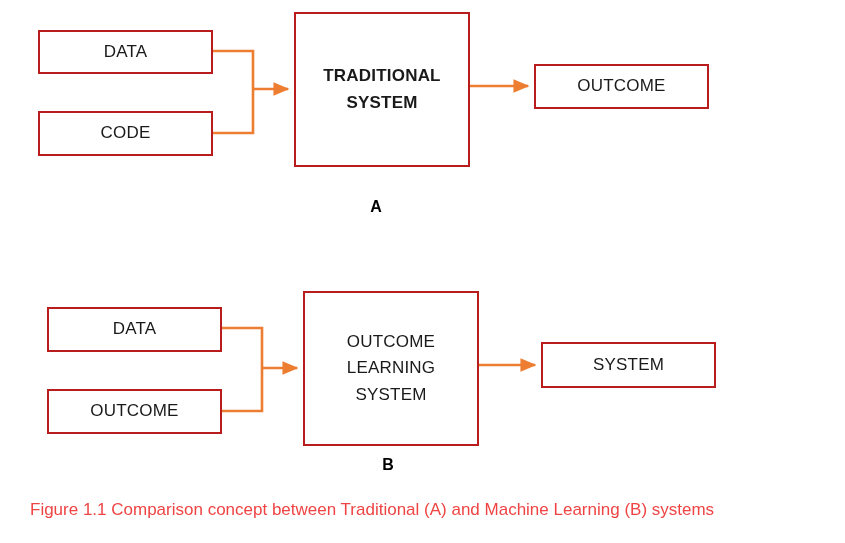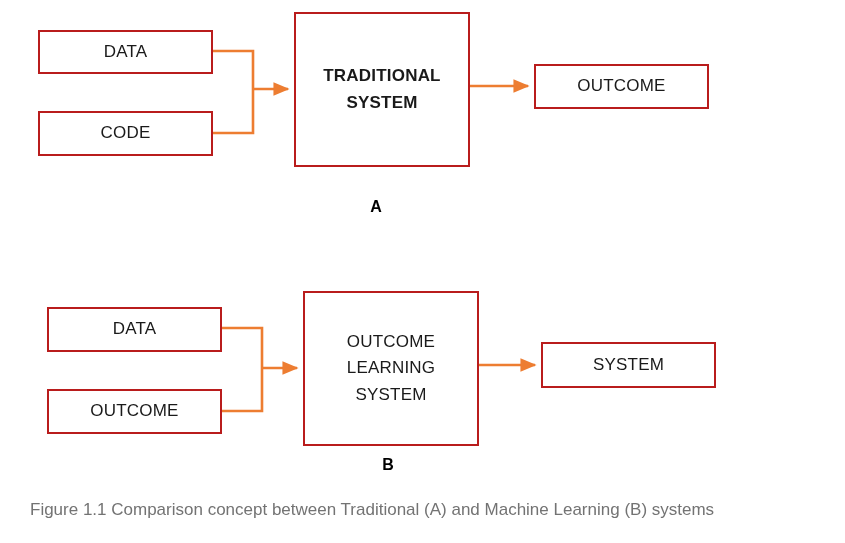--- a/index.html
+++ b/index.html
@@ -41,21 +41,21 @@
     position: absolute;
     font-size: 16px;
     font-weight: bold;
     color: #000000;
     text-align: center;
     width: 40px;
   }
   .caption {
     position: absolute;
     font-size: 17px;
-    color: #737373;
+    color: #ef4444;
     white-space: nowrap;
   }
   svg.connectors {
     position: absolute;
     left: 0;
     top: 0;
     width: 845px;
     height: 543px;
     pointer-events: none;
   }

